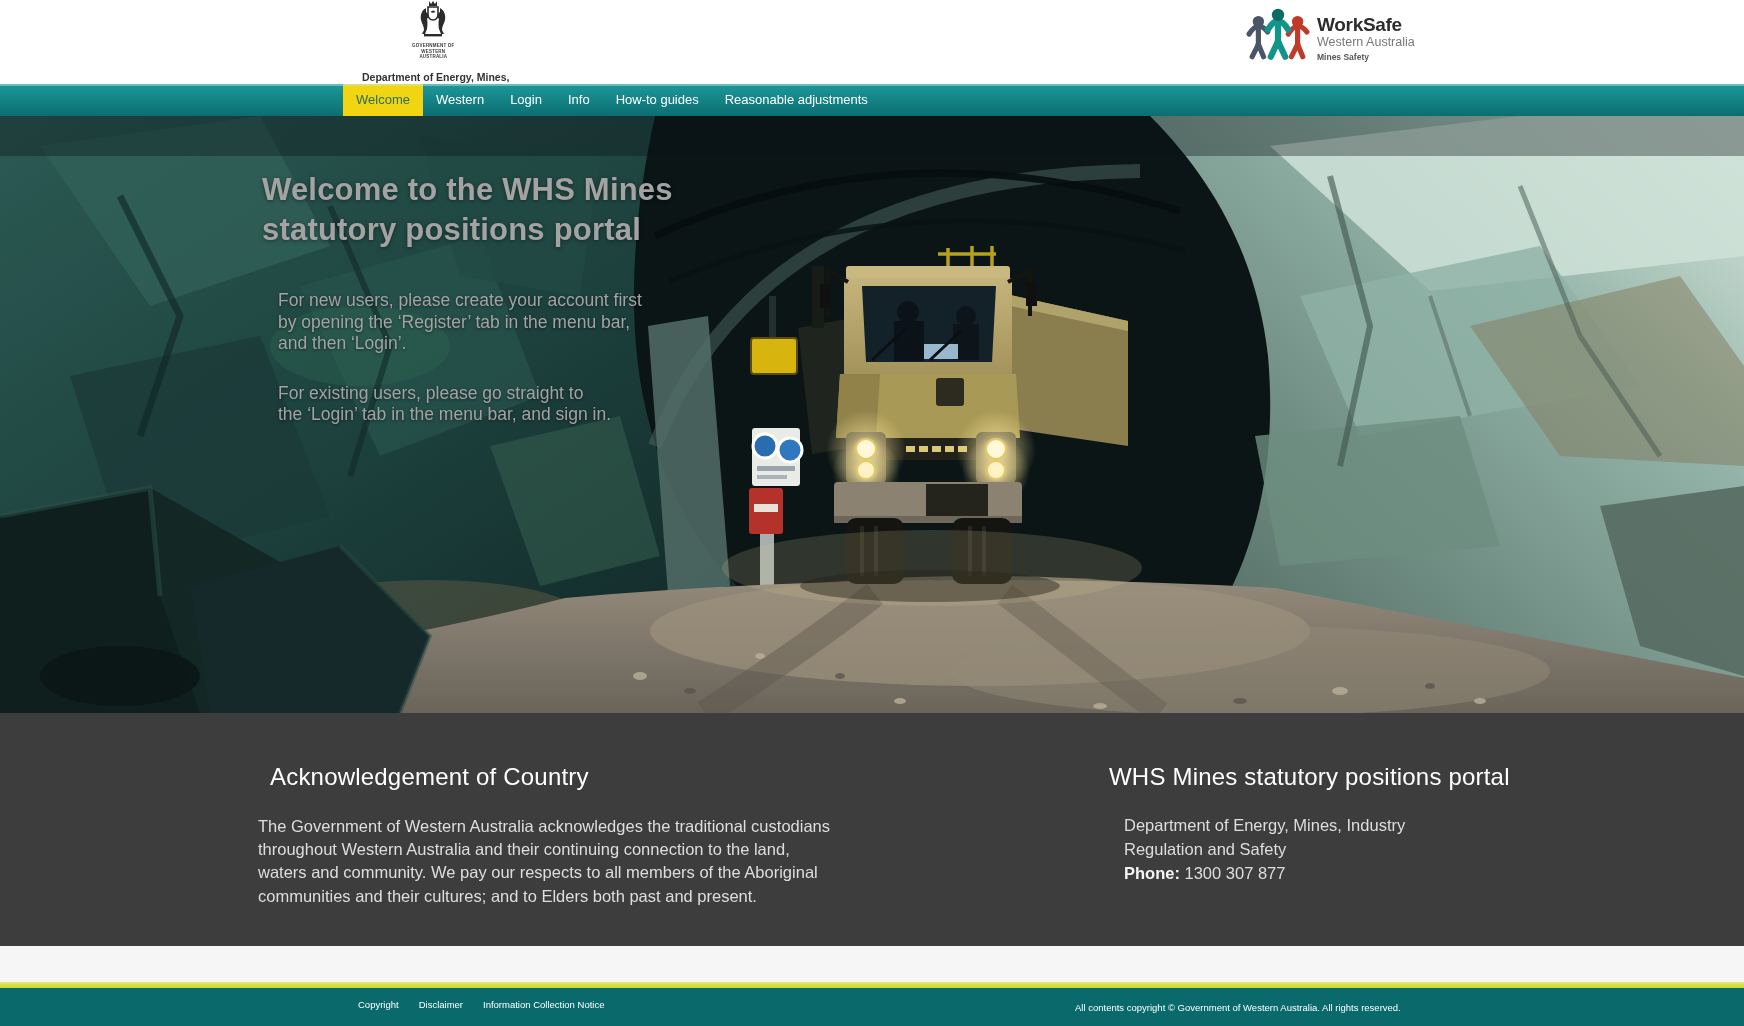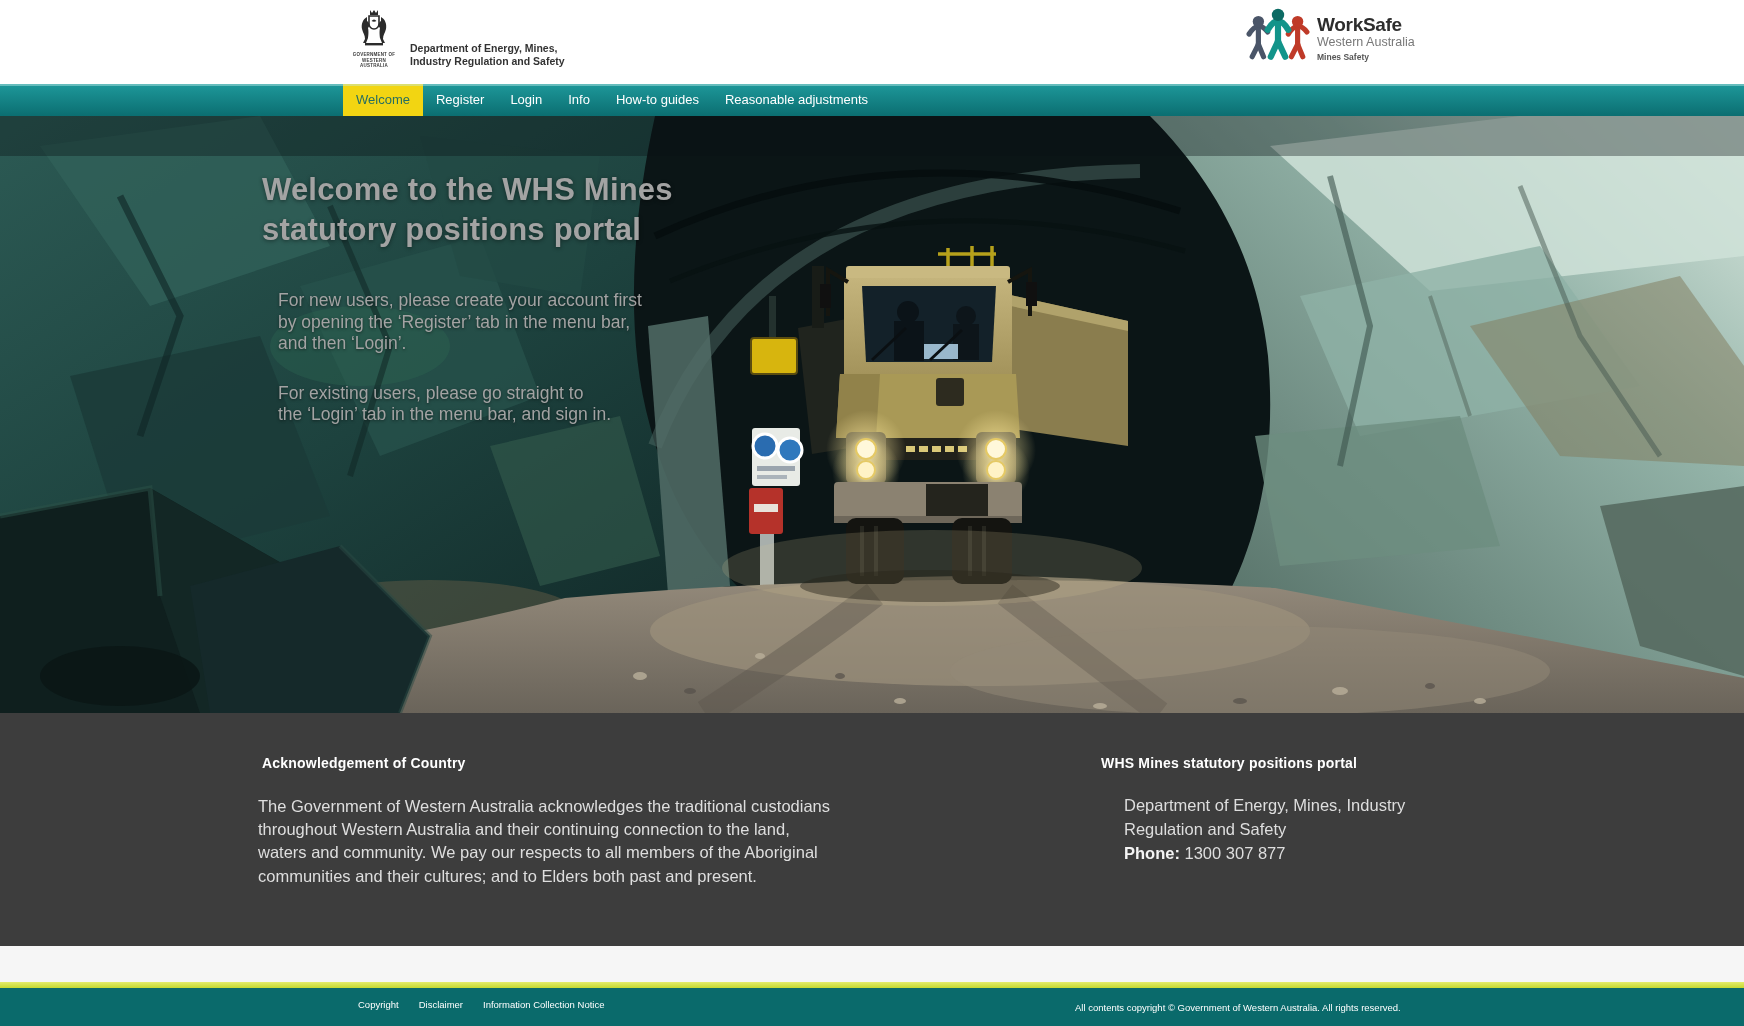--- a/index.html
+++ b/index.html
@@ -1,20 +1,20 @@
 <!DOCTYPE html>
 <html><head>
 <meta charset="utf-8">
 <style>
   html,body{margin:0;padding:0;background:#ffffff;font-family:"Liberation Sans","DejaVu Sans",sans-serif;}
   .page{position:relative;width:1744px;height:1026px;overflow:hidden;background:#fff;}
 
   
   .site-header{position:relative;height:84px;background:#fff;}
-  .logo-left{position:absolute;left:350px;top:9px;display:flex;align-items:flex-end;}
+  .logo-left{position:absolute;left:350px;top:0;display:flex;align-items:center;flex-direction:column;}
   .crest-wrap{width:48px;text-align:center;}
   .crest-caption{font-size:4.5px;line-height:5.5px;color:#3a3a3a;font-weight:bold;letter-spacing:.2px;margin-top:1px;}
   .dept-name{margin-left:12px;padding-top:11px;font-size:10.5px;font-weight:bold;color:#333;line-height:13.5px;}
   .logo-right{position:absolute;left:1246px;top:7px;display:flex;align-items:flex-start;}
   .ws-text{margin-left:7px;padding-top:8px;}
   .ws-title{font-size:19px;font-weight:bold;color:#2d2d2d;line-height:20px;letter-spacing:-.3px;}
   .ws-region{font-size:12.5px;color:#787878;line-height:15px;}
   .ws-division{font-size:8.5px;font-weight:bold;color:#565656;line-height:10px;margin-top:2px;}
 
   
@@ -29,21 +29,21 @@
   .hero-copy{position:absolute;left:262px;top:54px;color:#a3a3a3;}
   .hero-title{margin:0;font-size:31px;line-height:40px;font-weight:bold;letter-spacing:.2px;text-shadow:0 1px 4px rgba(0,0,0,.45);}
   .hero-p{margin:16px;font-size:17.5px;line-height:21.5px;text-shadow:0 1px 3px rgba(0,0,0,.5);}
   .hero-p1{margin-top:40px;}
   .hero-p2{margin-top:28px;}
 
   
   .info-section{position:relative;height:233px;background:#3d3d3d;}
   .info-left{position:absolute;left:258px;top:38px;width:680px;}
   .info-right{position:absolute;left:1097px;top:38px;width:430px;}
-  .info-heading{margin:4px;font-size:14px;font-weight:bold;color:#fff;letter-spacing:.2px;}
+  .info-heading{margin:12px;font-size:24px;font-weight:normal;color:#fff;letter-spacing:.2px;}
   .info-body{margin:24px 0 0;font-size:16.5px;line-height:23.2px;color:#dedede;}
   .info-lines{margin-top:22px;}
   .info-line{font-size:16.5px;line-height:24px;color:#dedede;margin-left:27px;}
   .phone-label{font-weight:bold;color:#f4f4f4;}
 
   
   .white-band{height:36px;background:#f6f6f6;}
   .accent-line{height:6px;background:linear-gradient(#e4ec6b,#c5d930);}
   .bottom-bar{height:38px;background:#0a6a6b;position:relative;}
   .bottom-links{position:absolute;left:358px;top:0;height:32px;display:flex;align-items:center;gap:20px;text-align:center;}
@@ -107,21 +107,21 @@
       <div class="ws-text">
         <div class="ws-title">WorkSafe</div>
         <div class="ws-region">Western Australia</div>
         <div class="ws-division">Mines Safety</div>
       </div>
     </div>
   </header>
 
   <nav class="nav-bar">
     <a href="#" class="nav-item active">Welcome</a>
-    <a href="#" class="nav-item">Register</a>
+    <a href="#" class="nav-item">Western</a>
     <a href="#" class="nav-item">Login</a>
     <a href="#" class="nav-item">Info</a>
     <a href="#" class="nav-item">How-to guides</a>
     <a href="#" class="nav-item">Reasonable adjustments</a>
   </nav>
 
   <section class="hero">
     <svg class="hero-art" viewBox="0 0 1744 597" preserveAspectRatio="none">
       <defs>
         <linearGradient id="gL" x1="0" y1="0" x2="0.8" y2="1">

